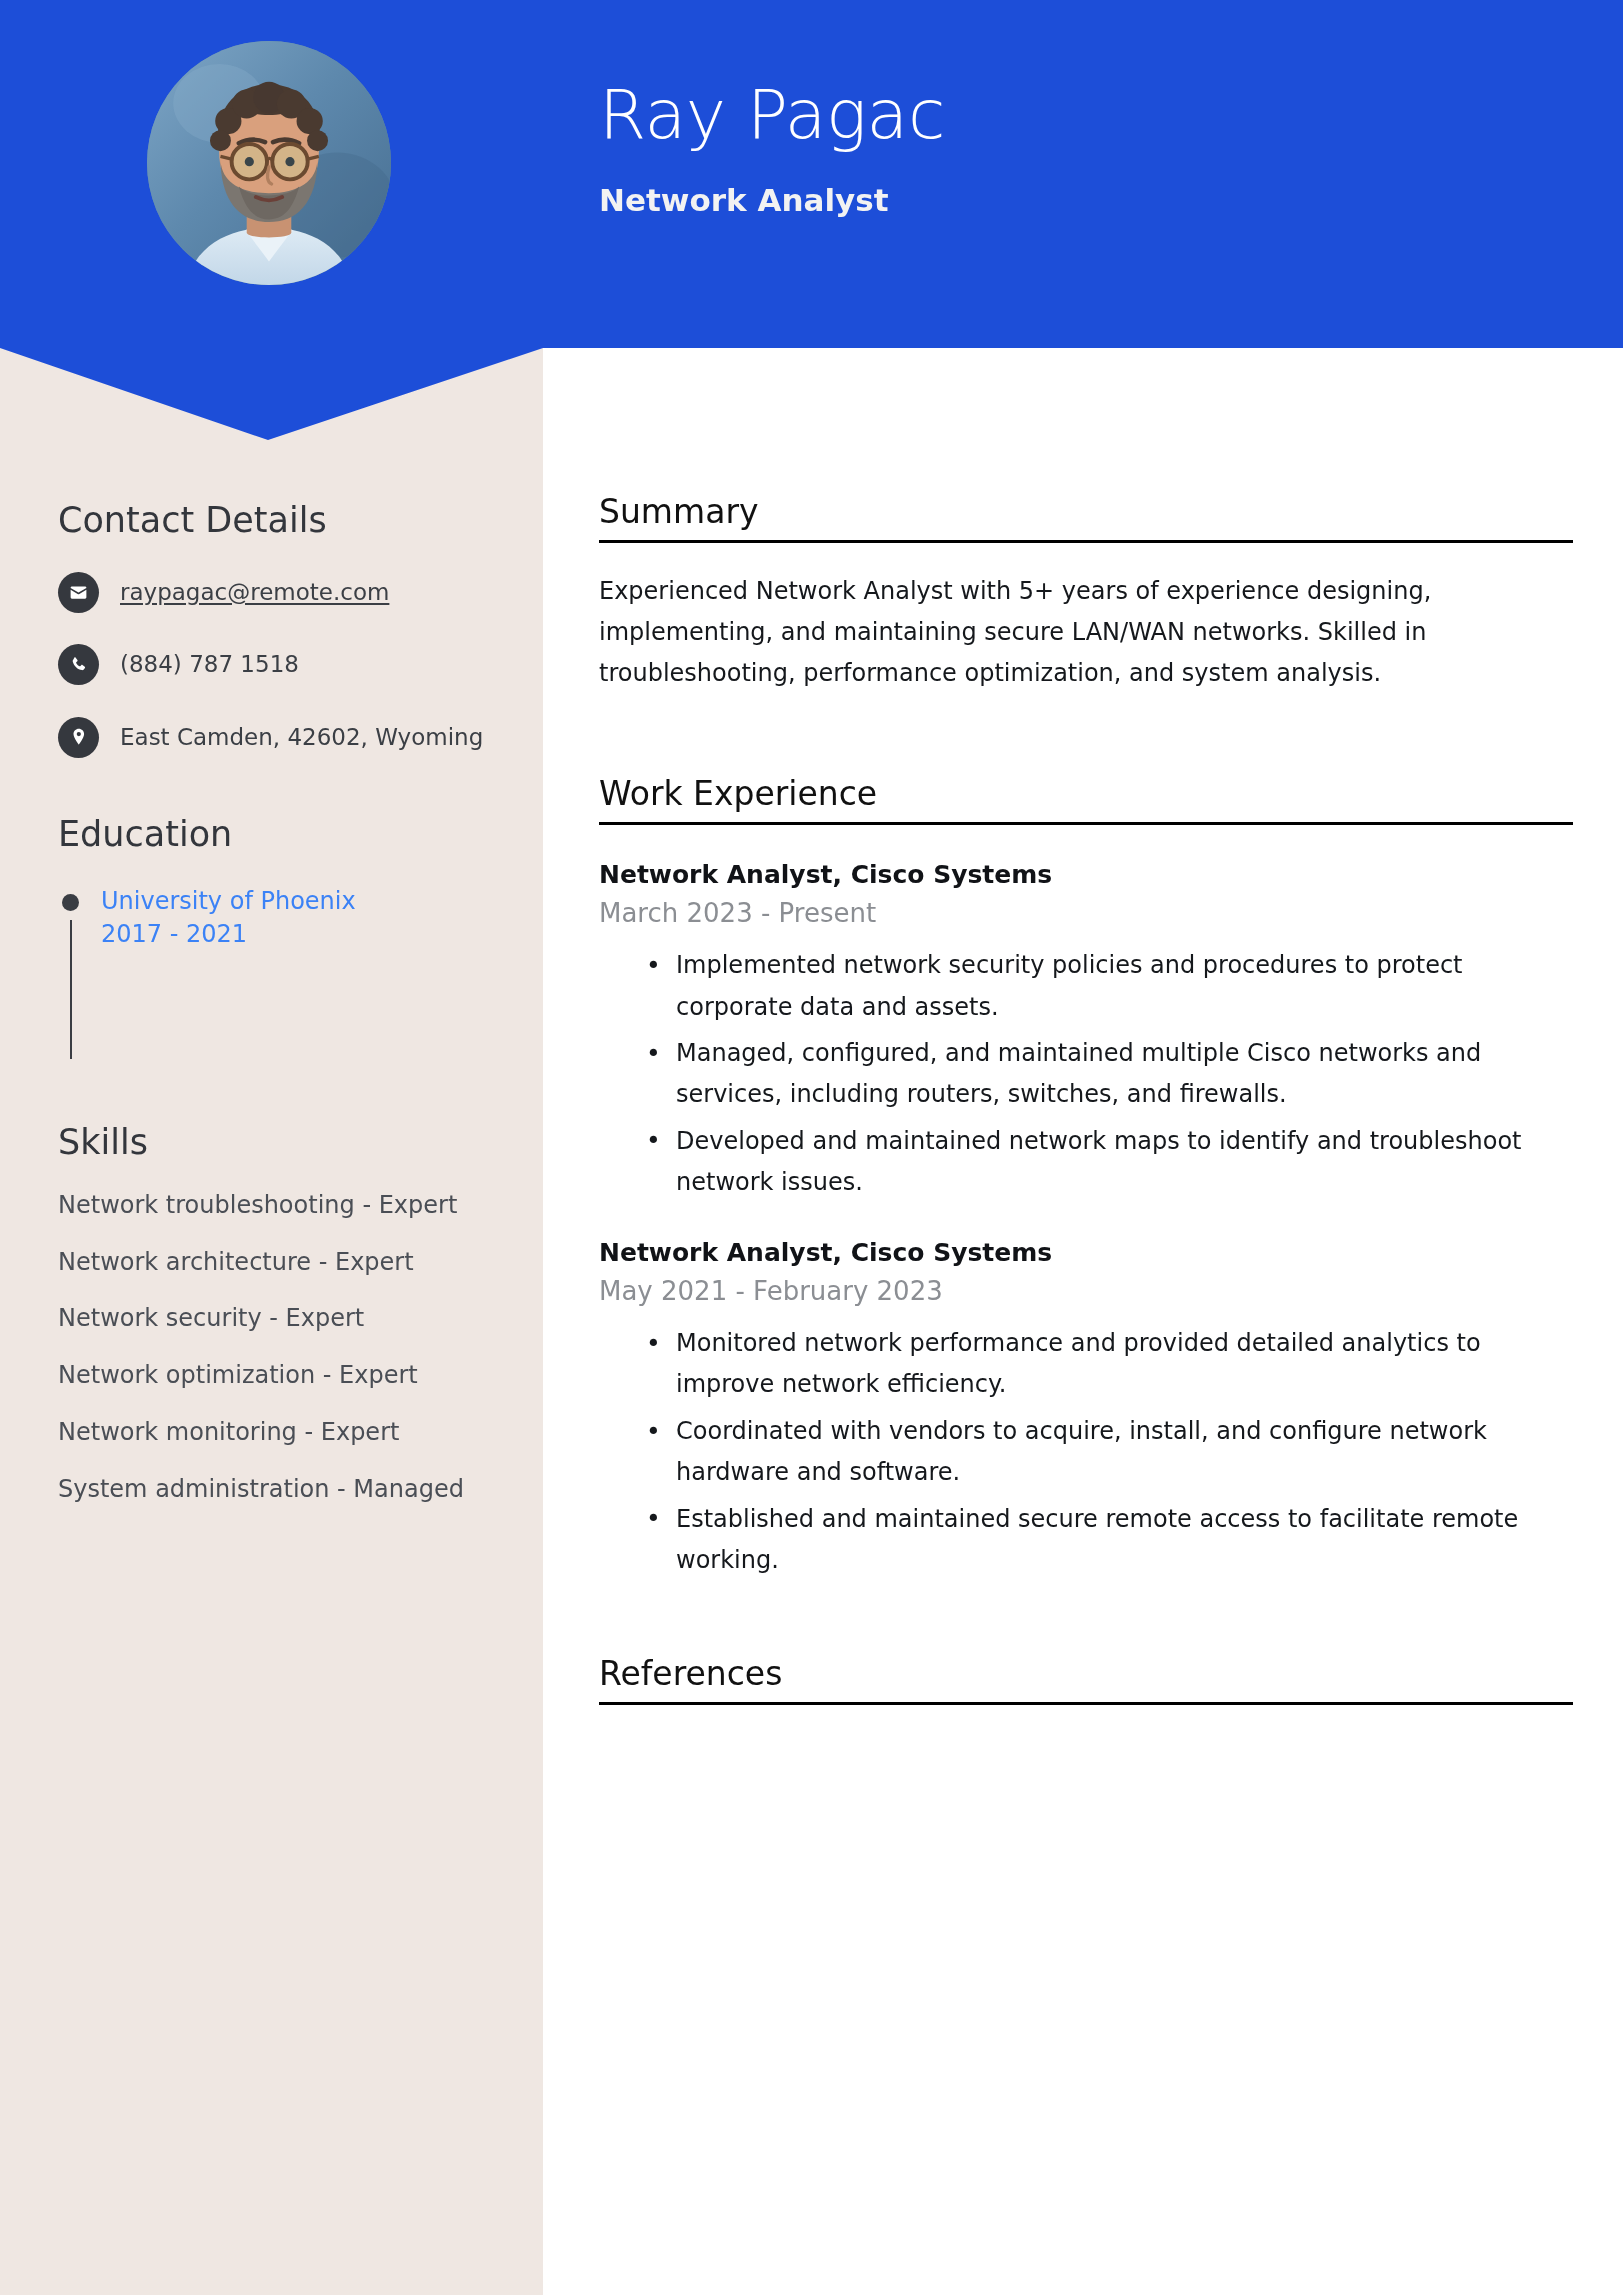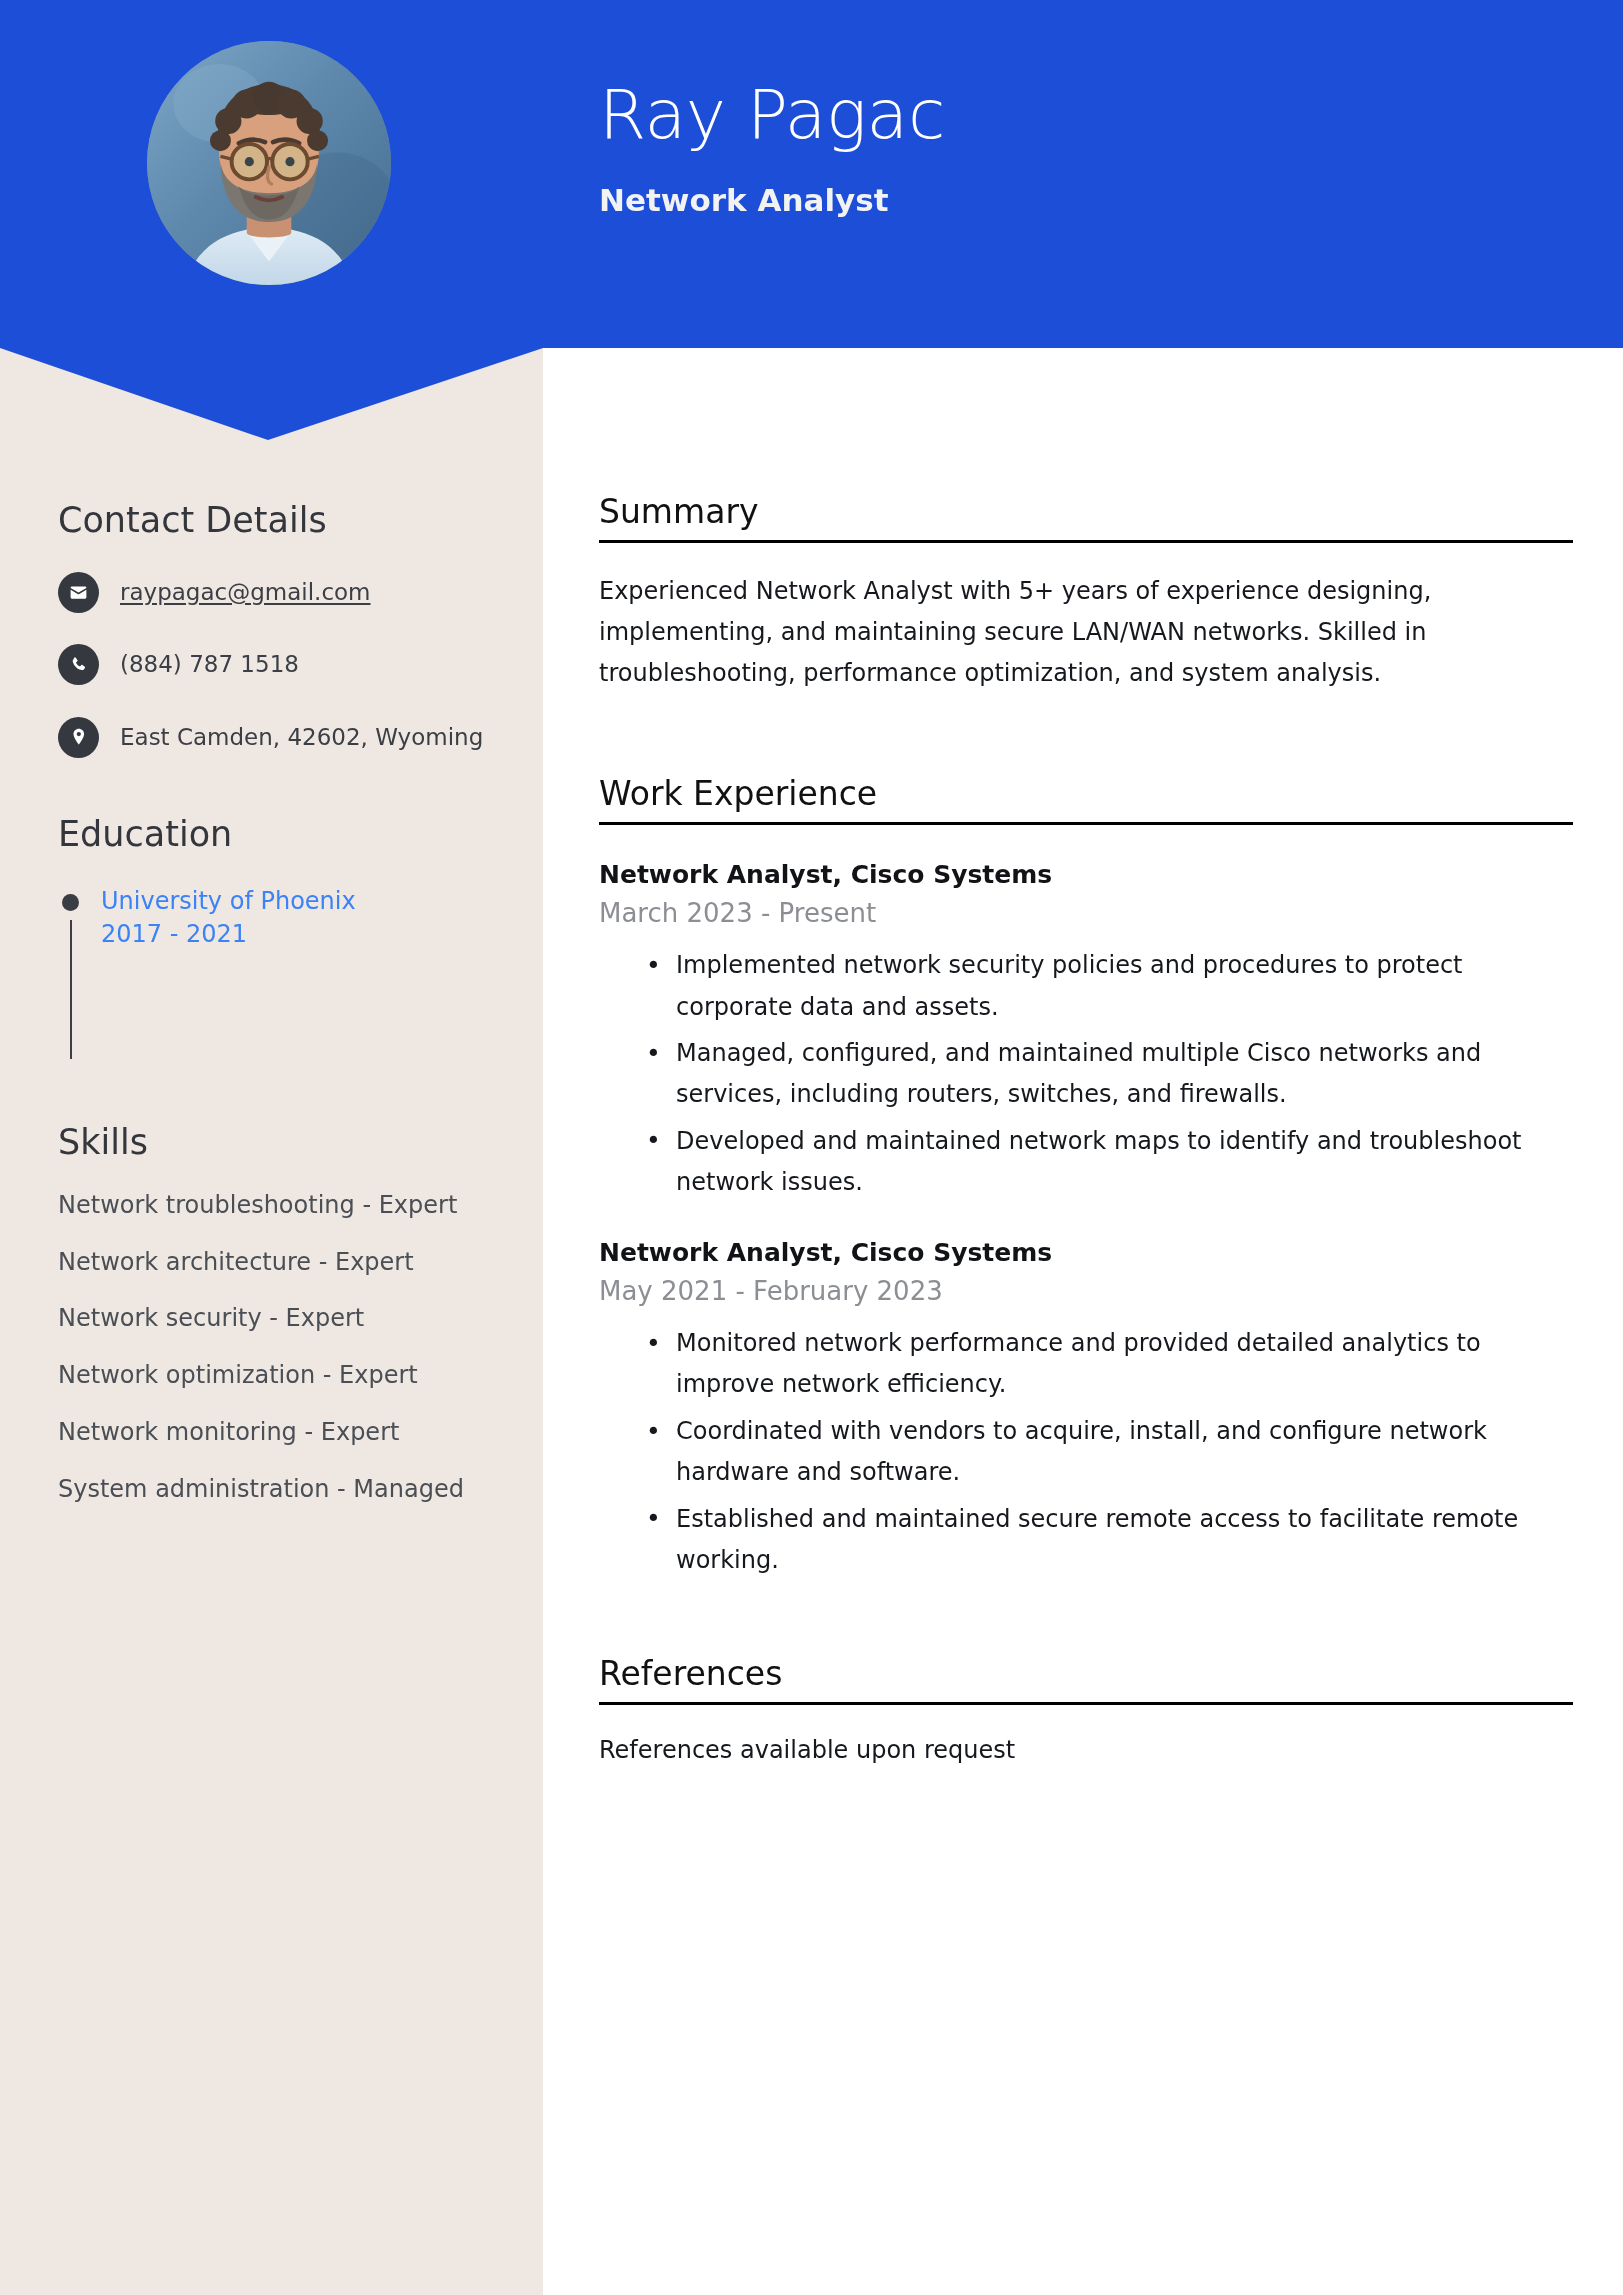--- a/index.html
+++ b/index.html
@@ -338,21 +338,21 @@
     <div class="contact-section">
       <div class="side-heading">Contact Details</div>
       <div class="contact-list">
 
         <div class="contact-row">
           <span class="contact-icon">
             <svg width="21" height="21" viewBox="0 0 24 24" fill="#ffffff">
               <path d="M3 6.5c0-.83.67-1.5 1.5-1.5h15c.83 0 1.5.67 1.5 1.5v.3l-9 5.3-9-5.3v-.3zM3 8.9l8.5 5.01c.31.18.69.18 1 0L21 8.9v8.6c0 .83-.67 1.5-1.5 1.5h-15c-.83 0-1.5-.67-1.5-1.5V8.9z"></path>
             </svg>
           </span>
-          <span class="contact-text link">raypagac@gmail.com</span>
+          <span class="contact-text link">raypagac@remote.com</span>
         </div>
 
         <div class="contact-row">
           <span class="contact-icon">
             <svg width="19.6" height="19.6" viewBox="0 0 24 24" fill="#ffffff">
               <path d="M6.6 3.1c.5-.4 1.2-.3 1.6.2l2.1 2.8c.36.48.3 1.15-.14 1.55L8.9 8.9c-.2.2-.26.5-.13.76.9 1.8 2.4 3.3 4.2 4.2.26.13.56.07.76-.13l1.25-1.26c.4-.44 1.07-.5 1.55-.14l2.8 2.1c.5.4.6 1.1.2 1.6l-1.5 1.8c-.5.6-1.3.85-2.05.63C10.7 18.1 5.9 13.3 4.55 7.95c-.22-.75.03-1.55.63-2.05L6.6 3.1z"></path>
             </svg>
           </span>
           <span class="contact-text">(884) 787 1518</span>
         </div>
@@ -422,19 +422,18 @@
           <li>Monitored network performance and provided detailed analytics to improve network efficiency.</li>
           <li>Coordinated with vendors to acquire, install, and configure network hardware and software.</li>
           <li>Established and maintained secure remote access to facilitate remote working.</li>
         </ul>
       </div>
     </div>
 
     <div class="references-section section">
       <div class="sec-heading">References</div>
       <div class="sec-rule"></div>
-      <div class="references-text">References available upon request</div>
     </div>
 
   </div>
 
 </div>
 
 
 </body></html>

